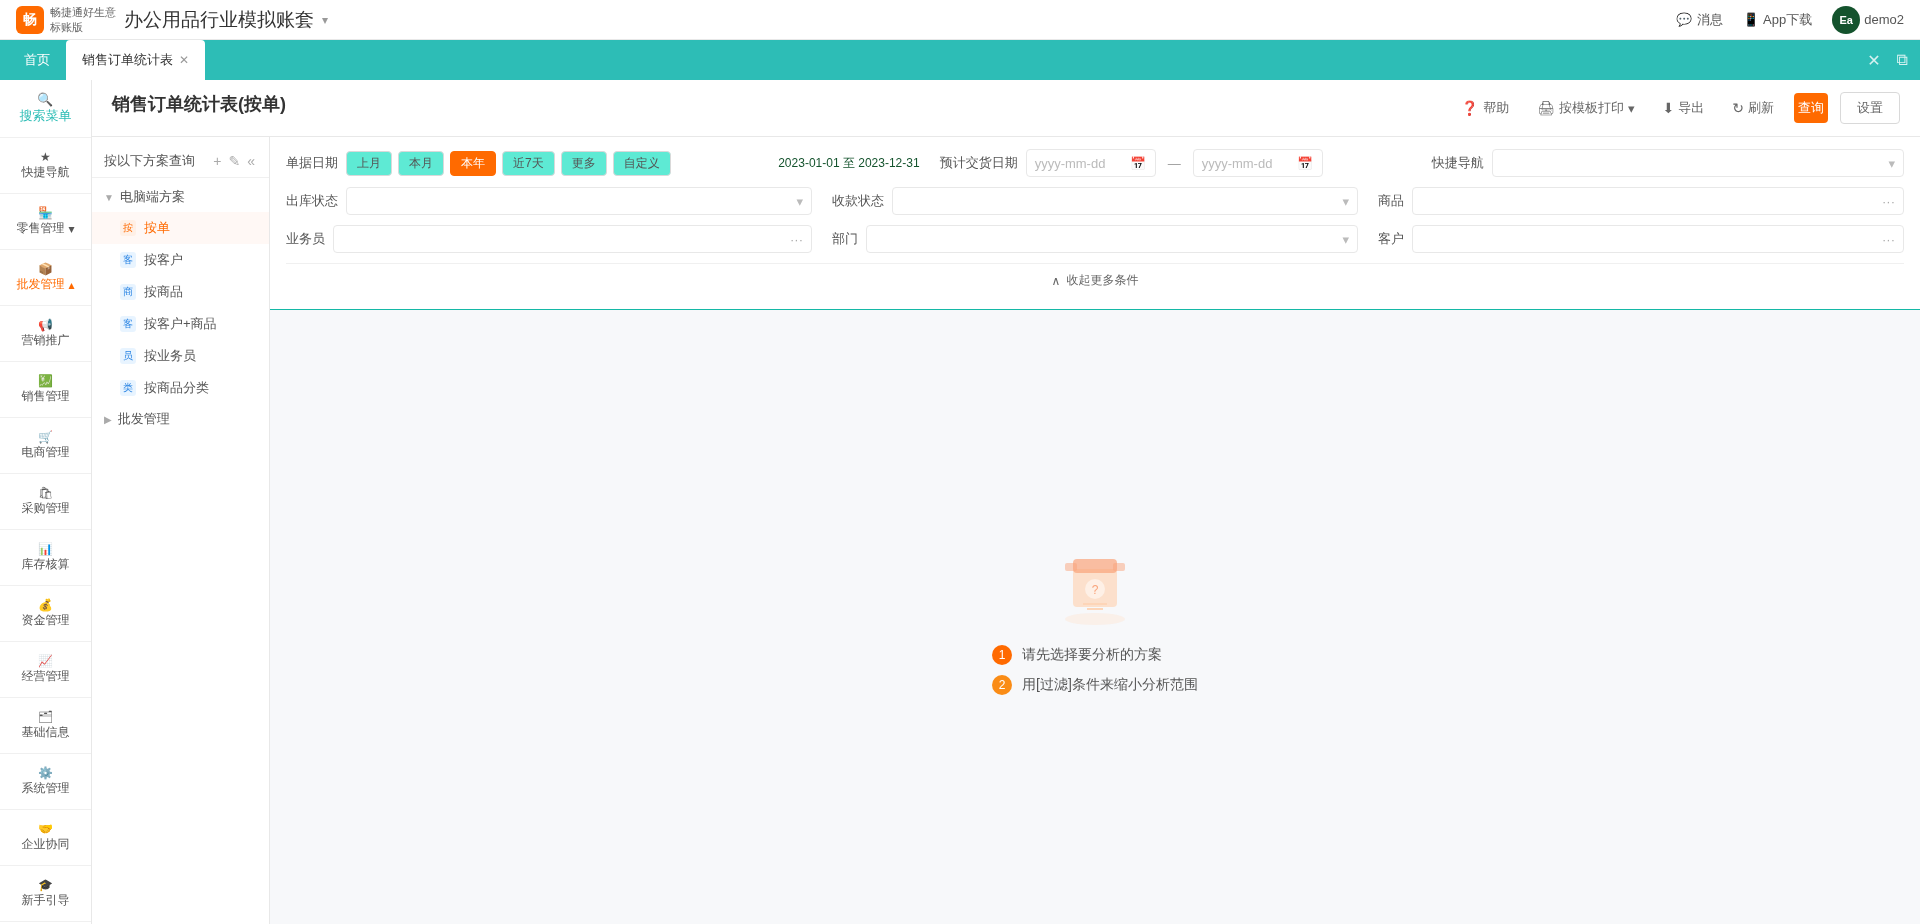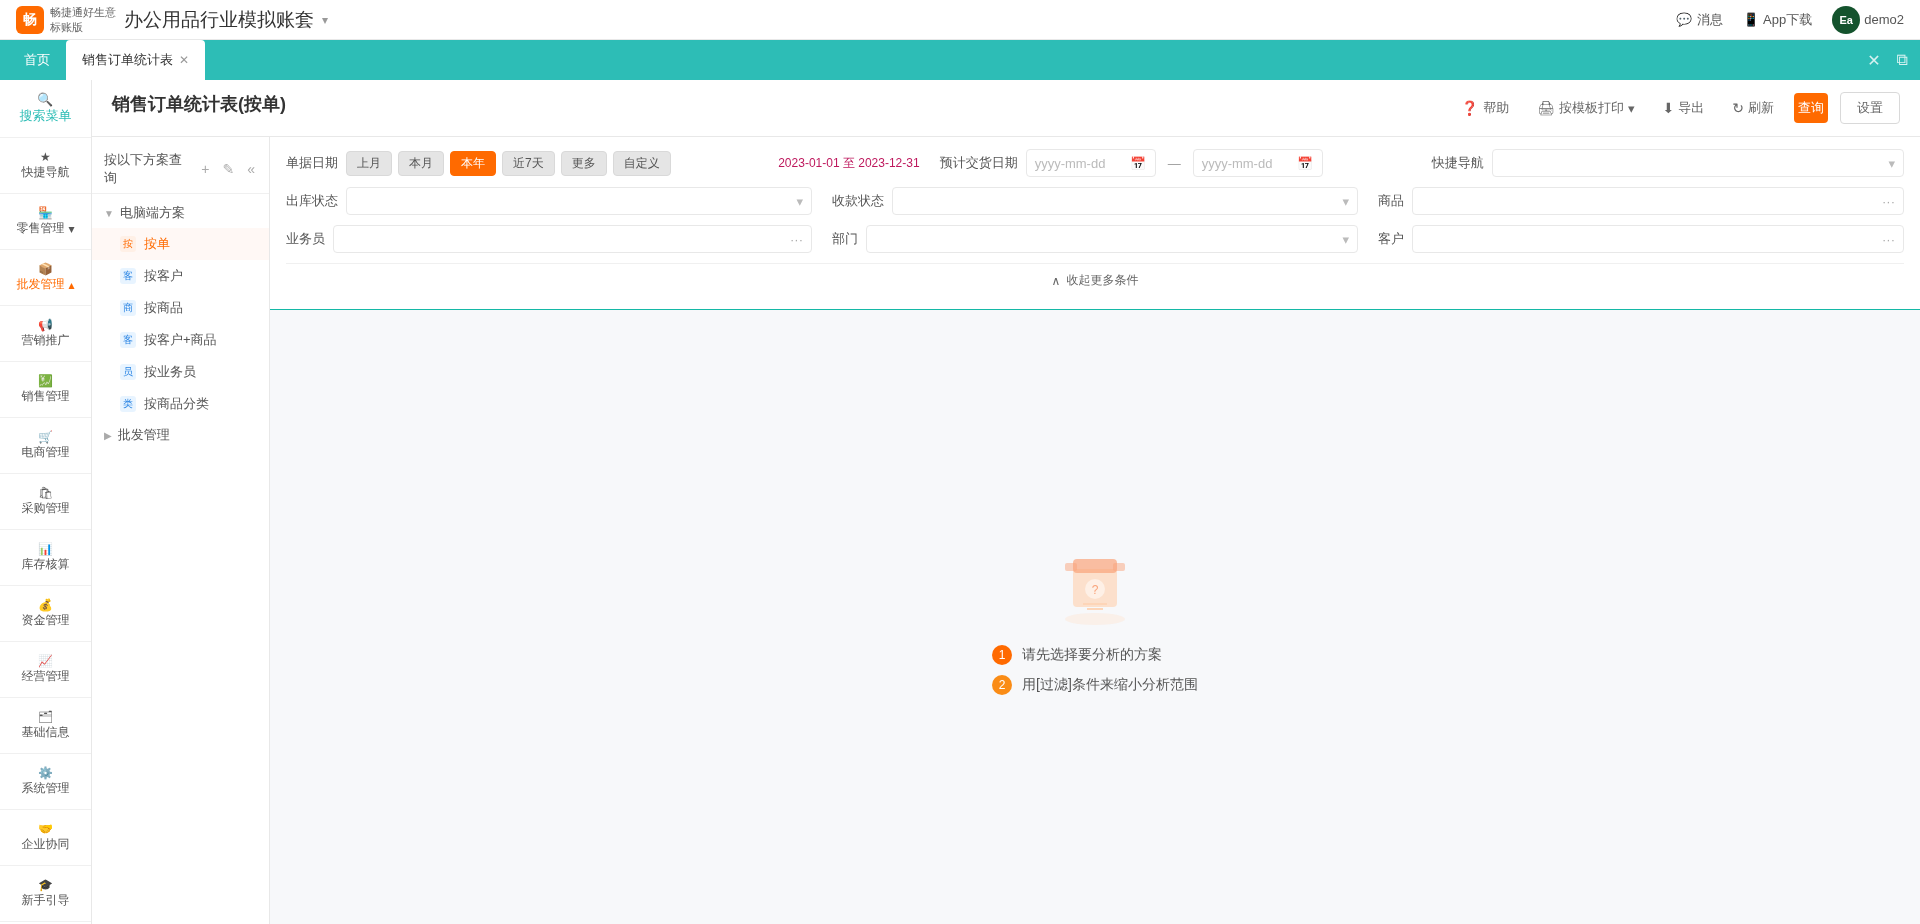--- a/index.html
+++ b/index.html
@@ -225,33 +225,33 @@
       border: 1px solid #d9d9d9;
       border-radius: 4px;
       padding: 6px 16px;
       font-size: 13px;
       cursor: pointer;
     }
     .date-btn {
       padding: 3px 10px;
       border: 1px solid #d9d9d9;
       border-radius: 4px;
-      background: #e5e5e5;
+      background: #5eead4;
       color: #555;
       font-size: 12px;
       cursor: pointer;
     }
     .date-btn.active {
       background: #ff6a00;
       color: white;
       border-color: #ff6a00;
     }
     .date-range-text {
       font-size: 12px;
-      color: #be185d;
+      color: #14532d;
     }
 
     
     .inner-layout {
       display: flex;
       flex: 1;
       overflow: hidden;
     }
 
     
@@ -260,21 +260,21 @@
       background: #fff;
       border-right: 1px solid #e8e8e8;
       padding: 8px 0;
       flex-shrink: 0;
       overflow-y: auto;
     }
     .scheme-panel-header {
       display: flex;
       align-items: center;
       padding: 6px 12px;
-      gap: 9px;
+      gap: 3px;
       border-bottom: 1px solid #f0f0f0;
       margin-bottom: 4px;
     }
     .scheme-panel-title {
       font-size: 13px;
       color: #555;
       flex: 1;
     }
     .scheme-icon-btn {
       color: #aaa;

